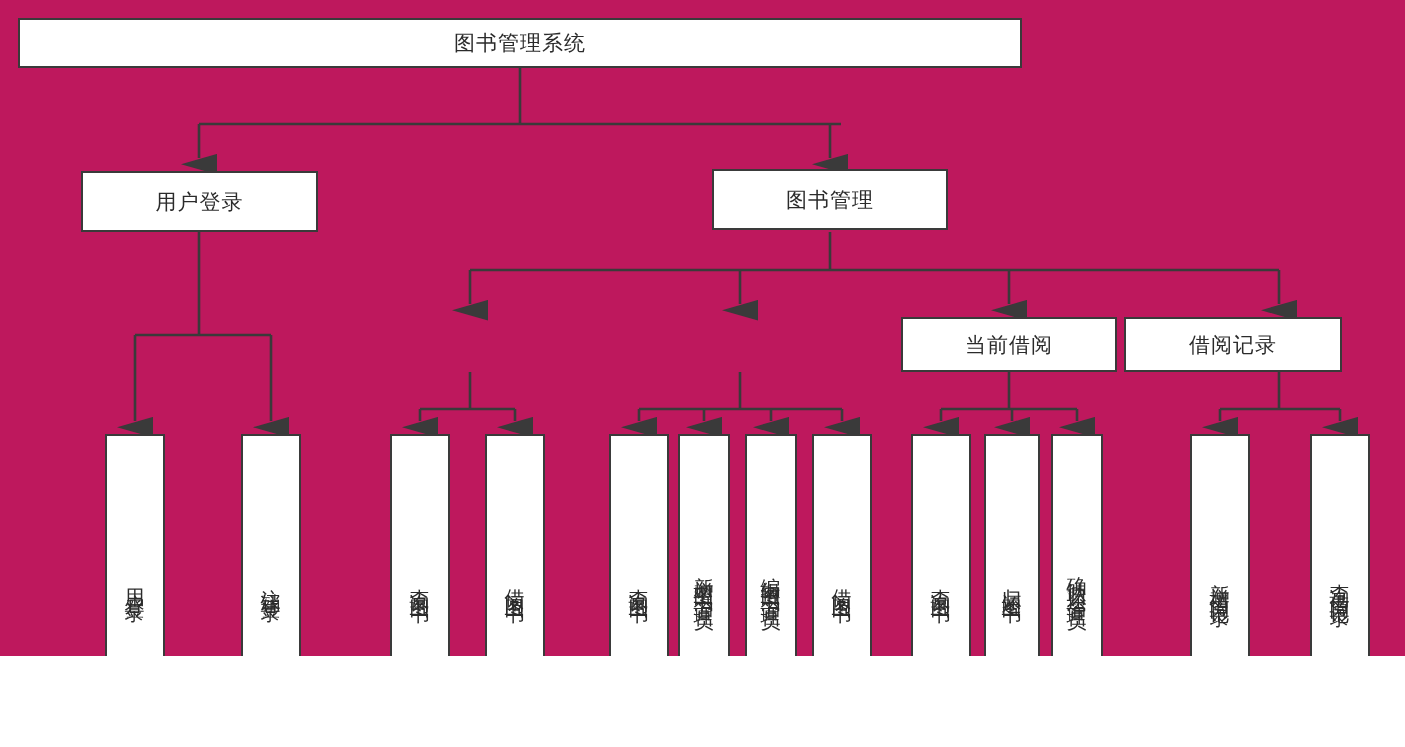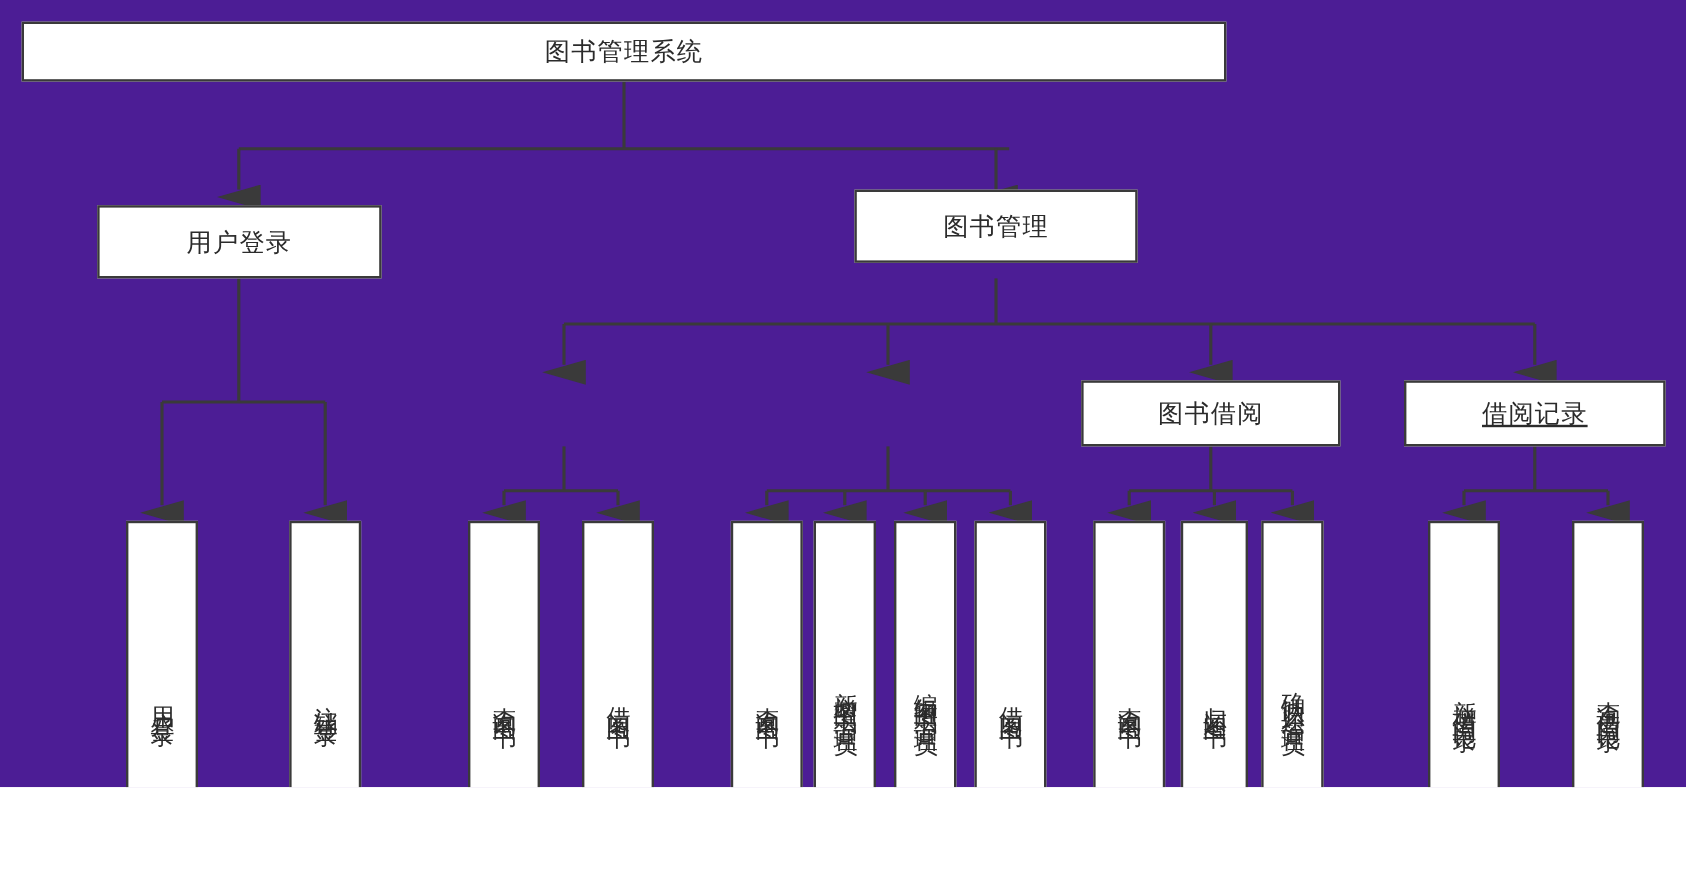--- a/index.html
+++ b/index.html
@@ -7,21 +7,21 @@
     padding: 0;
     background: #ffffff;
   }
   body {
     font-family: "Liberation Sans", "DejaVu Sans", sans-serif;
   }
   #canvas {
     position: relative;
     width: 1405px;
     height: 656px;
-    background: #4c1d95;
+    background: #be185d;
     overflow: hidden;
   }
   #wires {
     position: absolute;
     left: 0;
     top: 0;
     width: 1405px;
     height: 747px;
     pointer-events: none;
   }
@@ -113,28 +113,28 @@
     </g>
   </svg>
 
   <div class="node h" style="left:18px; top:18px; width:1004px; height:50px;">
     <span>图书管理系统</span>
   </div>
 
   <div class="node h" style="left:81px; top:171px; width:237px; height:61px;">
     <span>用户登录</span>
   </div>
-  <div class="node h" style="left:712px; top:158px; width:236px; height:61px;align-items:center;">
+  <div class="node h" style="left:712px; top:169px; width:236px; height:61px;align-items:center;">
     <span>图书管理</span>
   </div>
 
   <div class="node h" style="left:901px; top:317px; width:216px; height:55px;">
-    <span>图书借阅</span>
+    <span>当前借阅</span>
   </div>
-  <div class="node h" style="left:1170px; top:317px; width:218px; height:55px;text-decoration:underline;">
+  <div class="node h" style="left:1124px; top:317px; width:218px; height:55px;">
     <span>借阅记录</span>
   </div>
 
   <div class="node v" style="left:105px; top:434px; width:60px; height:298px;">
     <span class="vlabel">用户登录</span>
   </div>
   <div class="node v" style="left:241px; top:434px; width:60px; height:298px;">
     <span class="vlabel">注销登录</span>
   </div>
   <div class="node v" style="left:390px; top:434px; width:60px; height:298px;">

